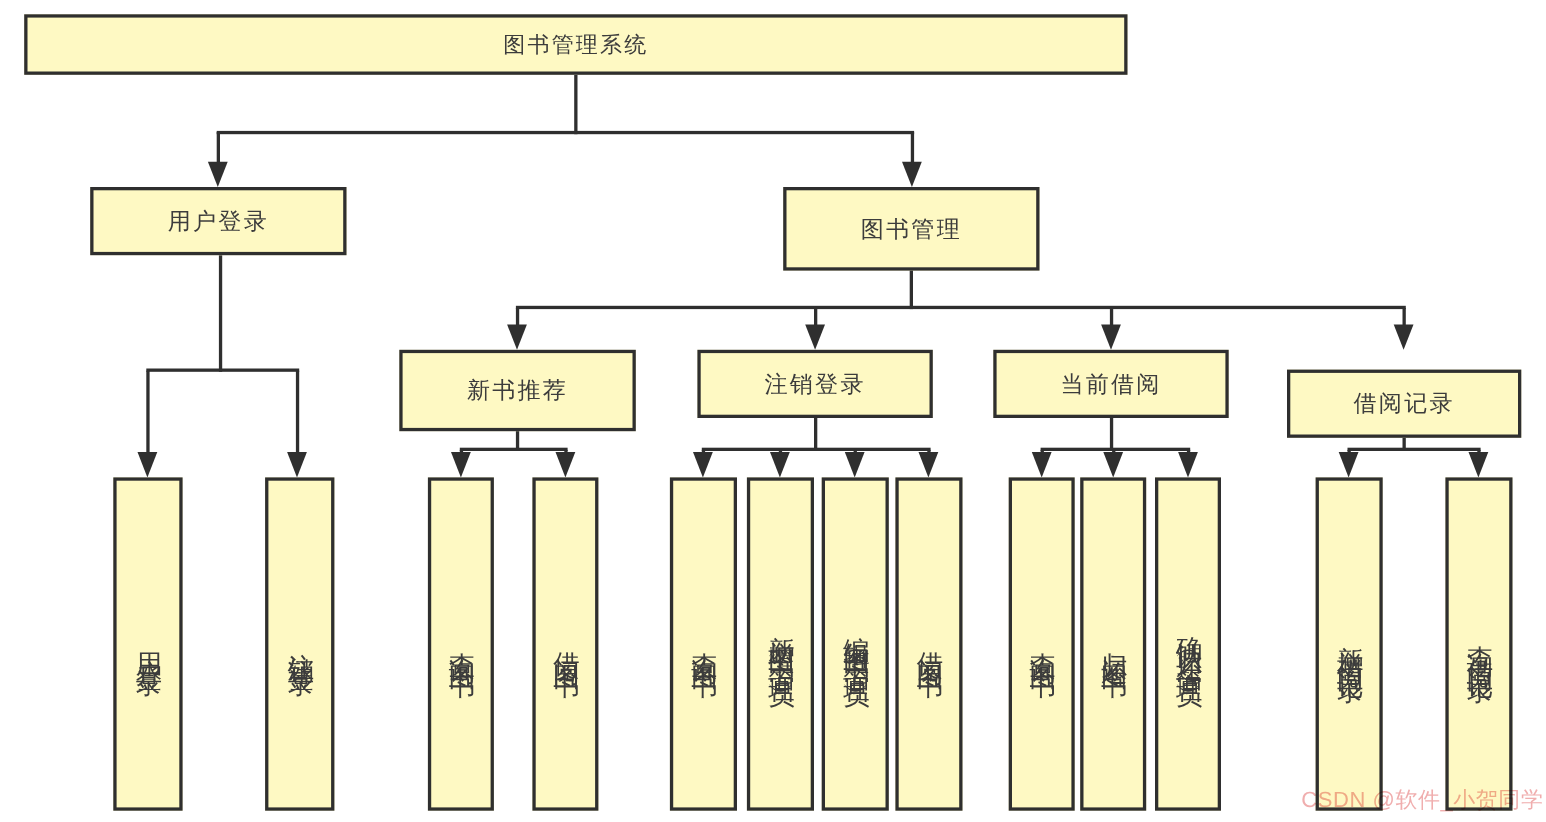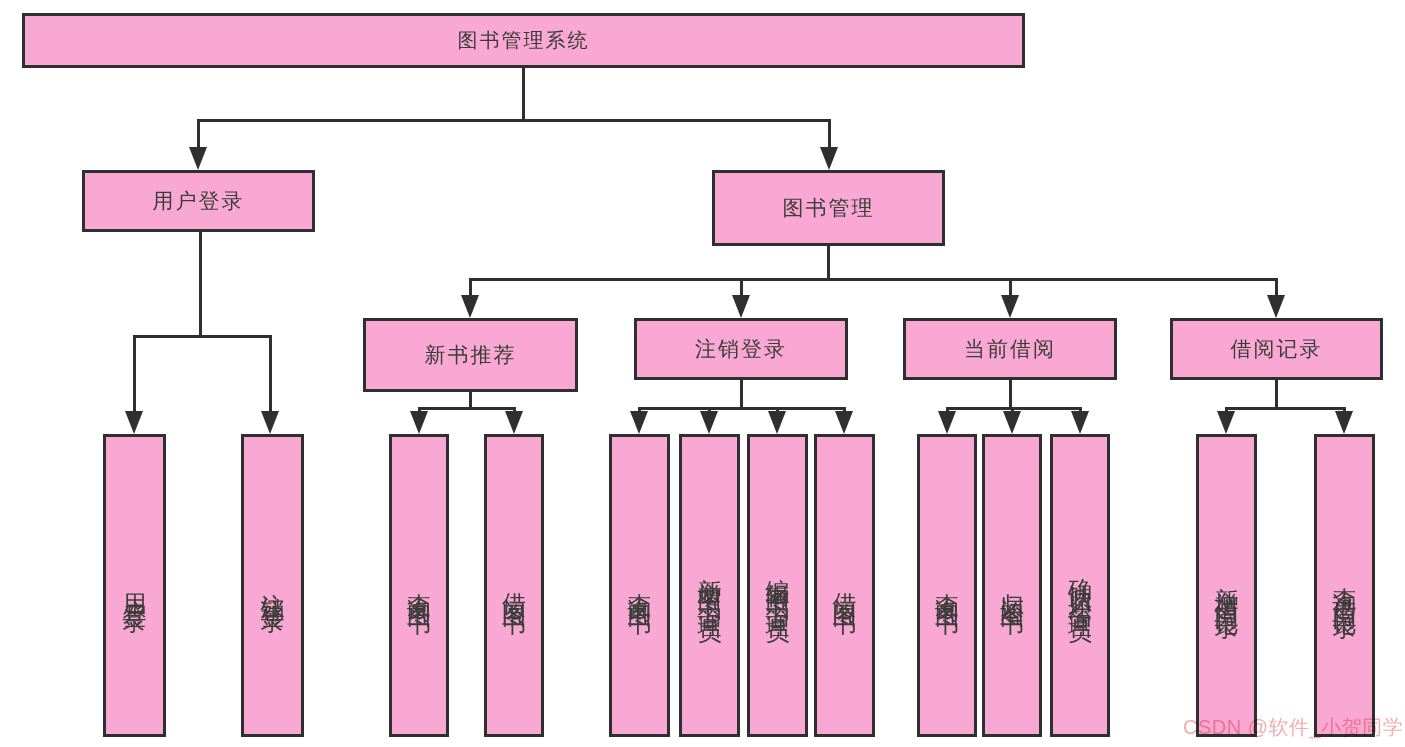--- a/index.html
+++ b/index.html
@@ -2,21 +2,21 @@
 <html><head>
 <meta charset="utf-8">
 <title>图书管理系统</title>
 <style>
   html,body{margin:0;padding:0;}
   body{
     width:1405px;height:747px;position:relative;background:#ffffff;
     font-family:"Liberation Sans","DejaVu Sans",sans-serif;overflow:hidden;
   }
   .box{
-    position:absolute;background:#f9a8d4;border:3px solid #2f2f2f;
+    position:absolute;background:#fef9c3;border:3px solid #2f2f2f;
     box-sizing:border-box;display:flex;align-items:center;justify-content:center;
     color:#3c3c3c;z-index:2;
   }
   .hbox{font-size:21px;letter-spacing:2px;}
   .hbox.root{font-size:20px;}
   .vbox .lbl{
     writing-mode:vertical-rl;text-orientation:mixed;
     font-size:24px;letter-spacing:6px;line-height:1;
   }
   .arrow{
@@ -46,21 +46,21 @@
 
 <div class="box hbox" style="left:363px;top:318px;width:215px;height:74px">
   <span class="lbl">新书推荐</span>
 </div>
 <div class="box hbox" style="left:634px;top:318px;width:214px;height:62px">
   <span class="lbl">注销登录</span>
 </div>
 <div class="box hbox" style="left:903px;top:318px;width:214px;height:62px">
   <span class="lbl">当前借阅</span>
 </div>
-<div class="box hbox" style="left:1170px;top:318px;width:213px;height:62px">
+<div class="box hbox" style="left:1170px;top:336px;width:213px;height:62px">
   <span class="lbl">借阅记录</span>
 </div>
 
 <div class="box vbox" style="left:103px;top:434px;width:63px;height:303px">
   <span class="lbl">用户登录</span>
 </div>
 <div class="box vbox" style="left:241px;top:434px;width:63px;height:303px">
   <span class="lbl">注销登录</span>
 </div>
 

